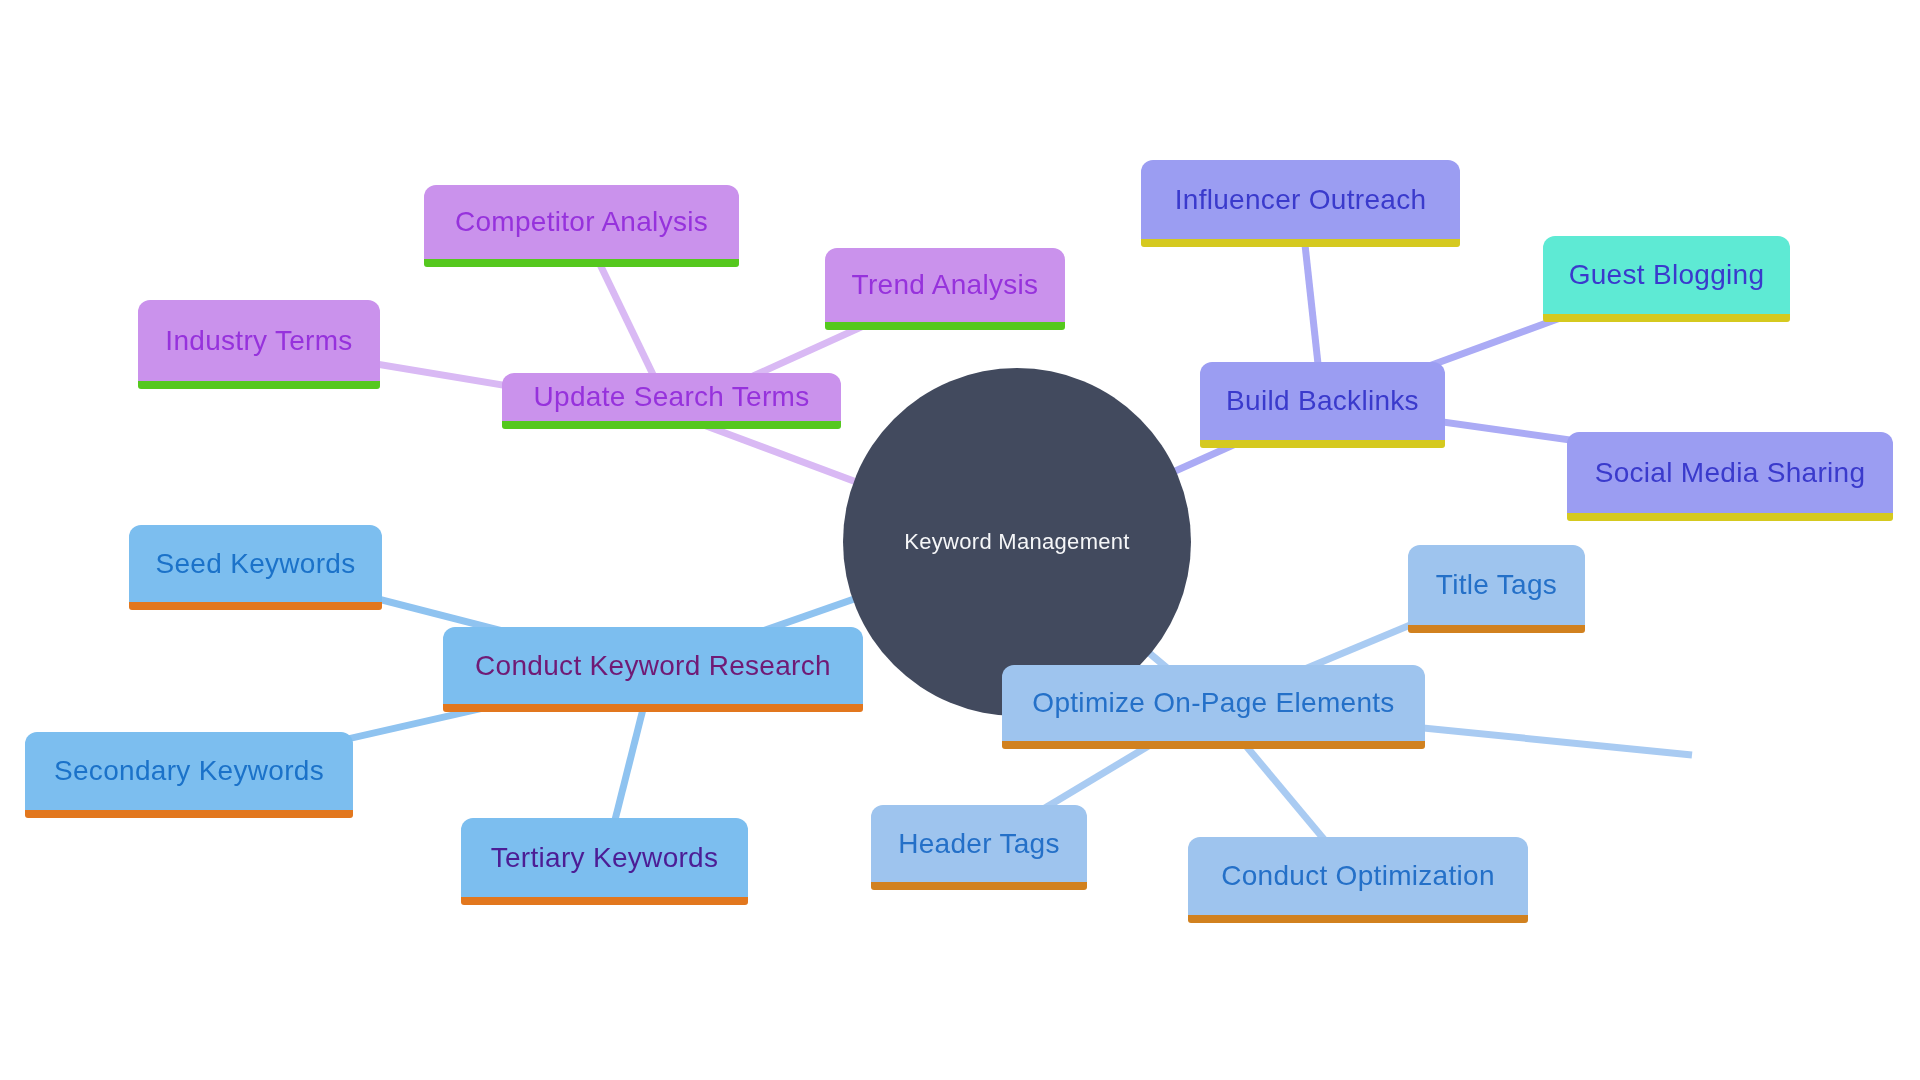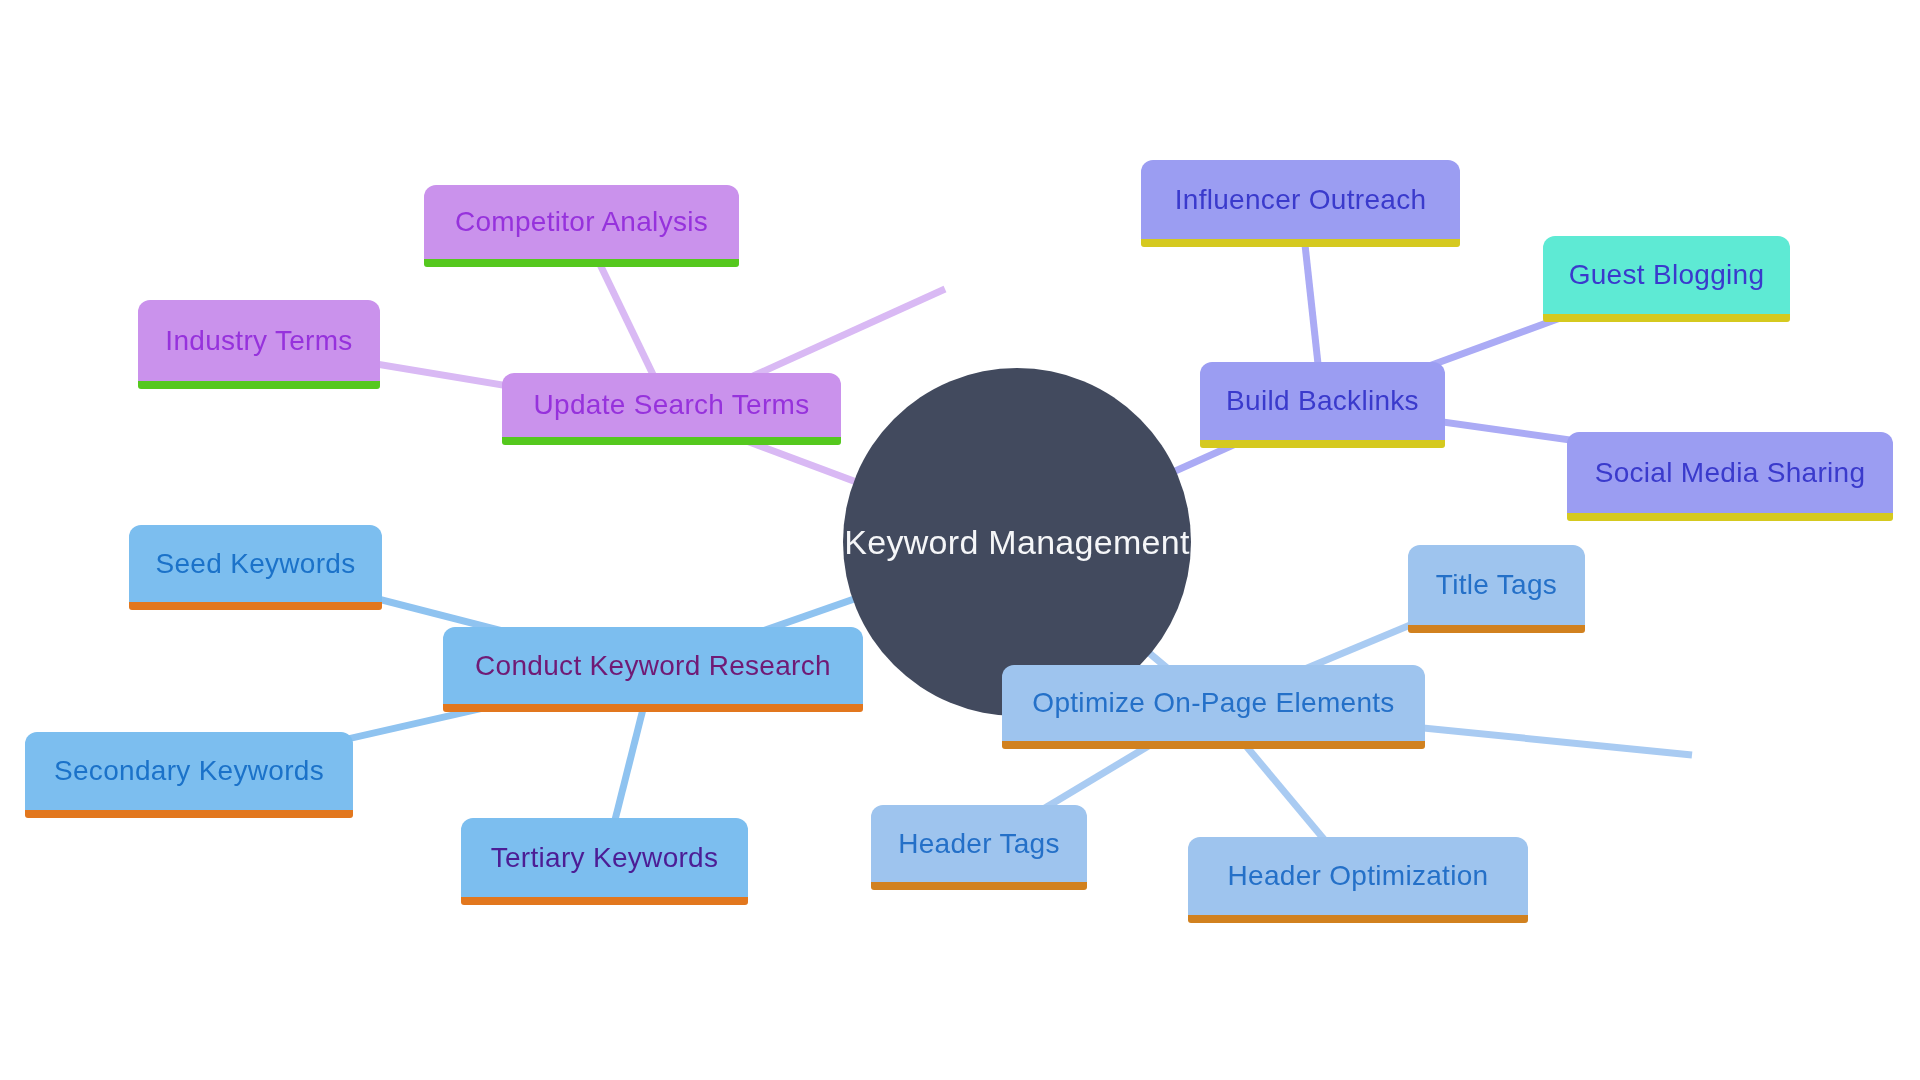--- a/index.html
+++ b/index.html
@@ -28,27 +28,27 @@
     letter-spacing: 0.3px;
     white-space: nowrap;
     cursor: pointer;
   }
   .root-node {
     position: absolute;
     display: flex;
     align-items: center;
     justify-content: center;
     border-radius: 50%;
-    font-size: 34px;
+    font-size: 22px;
     letter-spacing: 0.3px;
     cursor: pointer;
   }
   
   #root {left:843px; top:368px; width:348px; height:348px;}
-  #b0   {left:502px;  top:373px; width:339px; height:72px;}
+  #b0   {left:502px;  top:373px; width:339px; height:56px;}
   #b0c0 {left:424px;  top:185px; width:315px; height:82px;}
   #b0c1 {left:138px;  top:300px; width:242px; height:89px;}
   #b0c2 {left:825px;  top:248px; width:240px; height:82px;}
   #b1   {left:1200px; top:362px; width:245px; height:86px;}
   #b1c0 {left:1141px; top:160px; width:319px; height:87px;}
   #b1c1 {left:1543px; top:236px; width:247px; height:86px;}
   #b1c2 {left:1567px; top:432px; width:326px; height:89px;}
   #b2   {left:443px;  top:627px; width:420px; height:85px;}
   #b2c0 {left:129px;  top:525px; width:253px; height:85px;}
   #b2c1 {left:25px;   top:732px; width:328px; height:86px;}
@@ -82,29 +82,30 @@
       <line x1="1213.5" y1="707" x2="1692" y2="755" stroke="#A9CBF2" stroke-width="7"></line>
       <line x1="1213.5" y1="707" x2="979" y2="847.5" stroke="#A9CBF2" stroke-width="7"></line>
       <line x1="1213.5" y1="707" x2="1358" y2="880" stroke="#A9CBF2" stroke-width="7"></line>
     </svg>
 
   <div id="root" class="root-node" style="background: rgb(66, 74, 94); color: rgb(245, 246, 248);">Keyword Management</div>
 
   <div id="b0" class="node" style="background: rgb(202, 146, 236); color: rgb(150, 50, 220); border-bottom-color: rgb(85, 200, 30);">Update Search Terms</div>
   <div id="b0c0" class="node" style="background: rgb(202, 146, 236); color: rgb(150, 50, 220); border-bottom-color: rgb(85, 200, 30);">Competitor Analysis</div>
   <div id="b0c1" class="node" style="background: rgb(202, 146, 236); color: rgb(150, 50, 220); border-bottom-color: rgb(85, 200, 30);">Industry Terms</div>
+  <div id="b0c2" class="node" style="background: rgb(202, 146, 236); color: rgb(150, 50, 220); border-bottom-color: rgb(85, 200, 30);">Trend Analysis</div>
 
   <div id="b1" class="node" style="background: rgb(155, 157, 242); color: rgb(58, 58, 204); border-bottom-color: rgb(213, 201, 31);">Build Backlinks</div>
   <div id="b1c0" class="node" style="background: rgb(155, 157, 242); color: rgb(58, 58, 204); border-bottom-color: rgb(213, 201, 31);">Influencer Outreach</div>
   <div id="b1c1" class="node" style="background: #5eead4; color: rgb(58, 58, 204); border-bottom-color: rgb(213, 201, 31);">Guest Blogging</div>
   <div id="b1c2" class="node" style="background: rgb(155, 157, 242); color: rgb(58, 58, 204); border-bottom-color: rgb(213, 201, 31);">Social Media Sharing</div>
 
   <div id="b2" class="node" style="background: rgb(124, 190, 239); color: #701a75; border-bottom-color: rgb(226, 119, 30);">Conduct Keyword Research</div>
   <div id="b2c0" class="node" style="background: rgb(124, 190, 239); color: rgb(27, 114, 201); border-bottom-color: rgb(226, 119, 30);">Seed Keywords</div>
   <div id="b2c1" class="node" style="background: rgb(124, 190, 239); color: rgb(27, 114, 201); border-bottom-color: rgb(226, 119, 30);">Secondary Keywords</div>
   <div id="b2c2" class="node" style="background: rgb(124, 190, 239); color: #4c1d95; border-bottom-color: rgb(226, 119, 30);">Tertiary Keywords</div>
 
   <div id="b3" class="node" style="background: rgb(158, 196, 238); color: rgb(36, 112, 200); border-bottom-color: rgb(209, 129, 31);">Optimize On-Page Elements</div>
   <div id="b3c0" class="node" style="background: rgb(158, 196, 238); color: rgb(36, 112, 200); border-bottom-color: rgb(209, 129, 31);">Title Tags</div>
   <div id="b3c2" class="node" style="background: rgb(158, 196, 238); color: rgb(36, 112, 200); border-bottom-color: rgb(209, 129, 31);">Header Tags</div>
-  <div id="b3c3" class="node" style="background: rgb(158, 196, 238); color: rgb(36, 112, 200); border-bottom-color: rgb(209, 129, 31);">Header Optimization</div>
+  <div id="b3c3" class="node" style="background: rgb(158, 196, 238); color: rgb(36, 112, 200); border-bottom-color: rgb(209, 129, 31);">Conduct Optimization</div>
 
 </div>
 
 </body></html>

